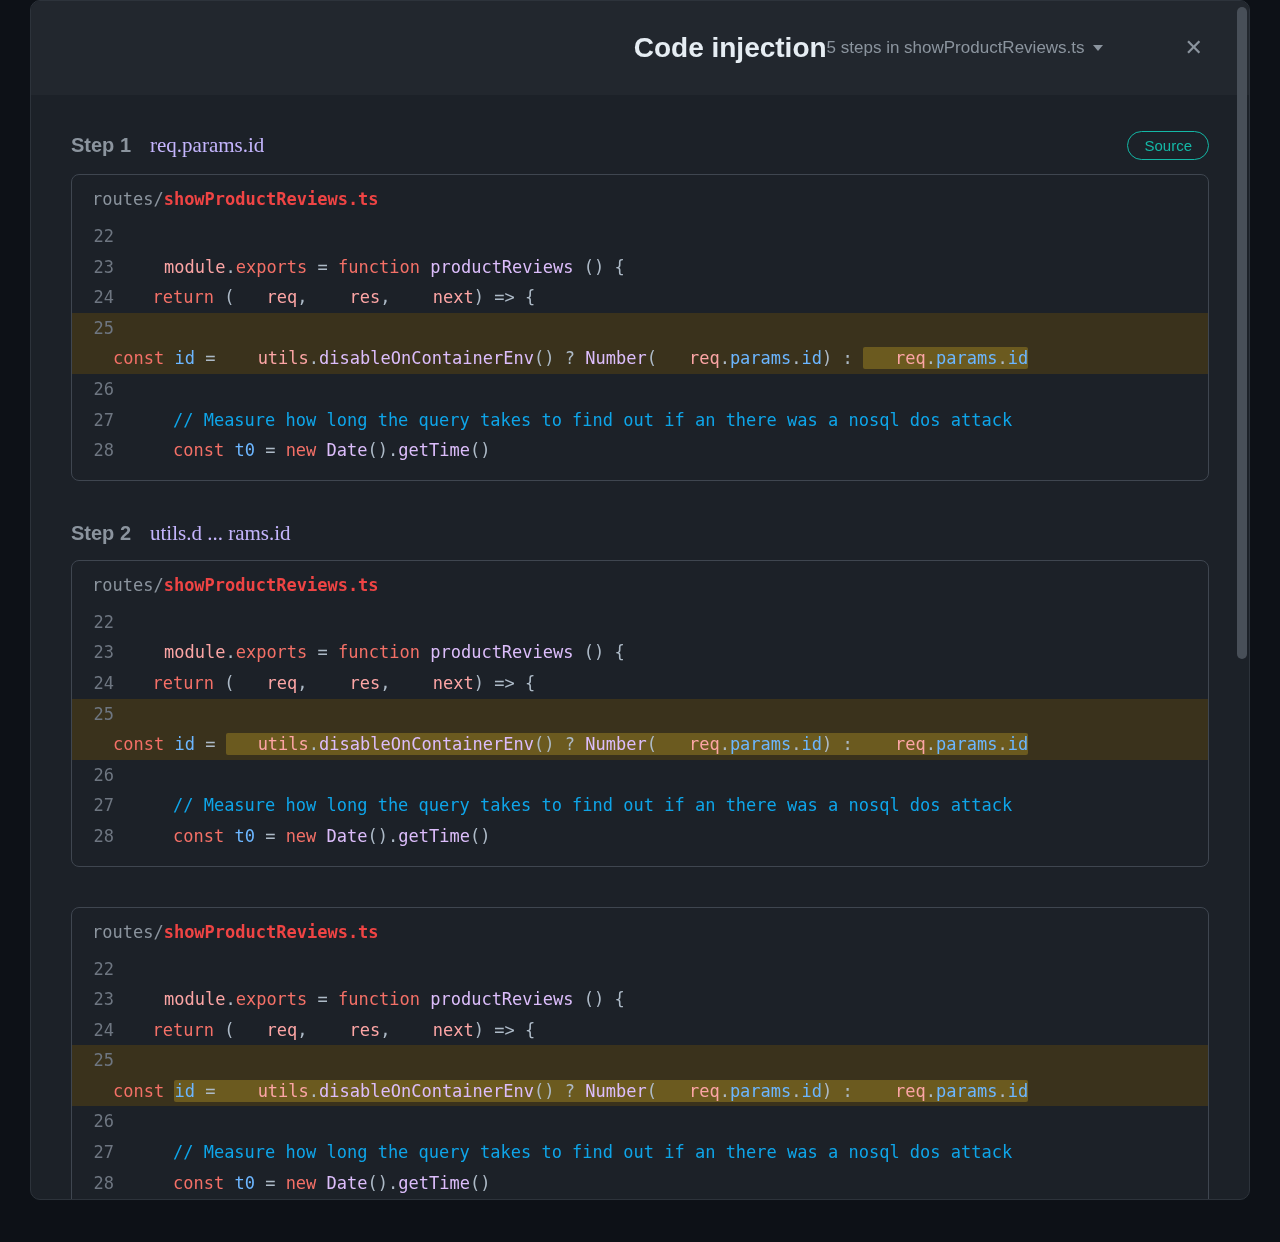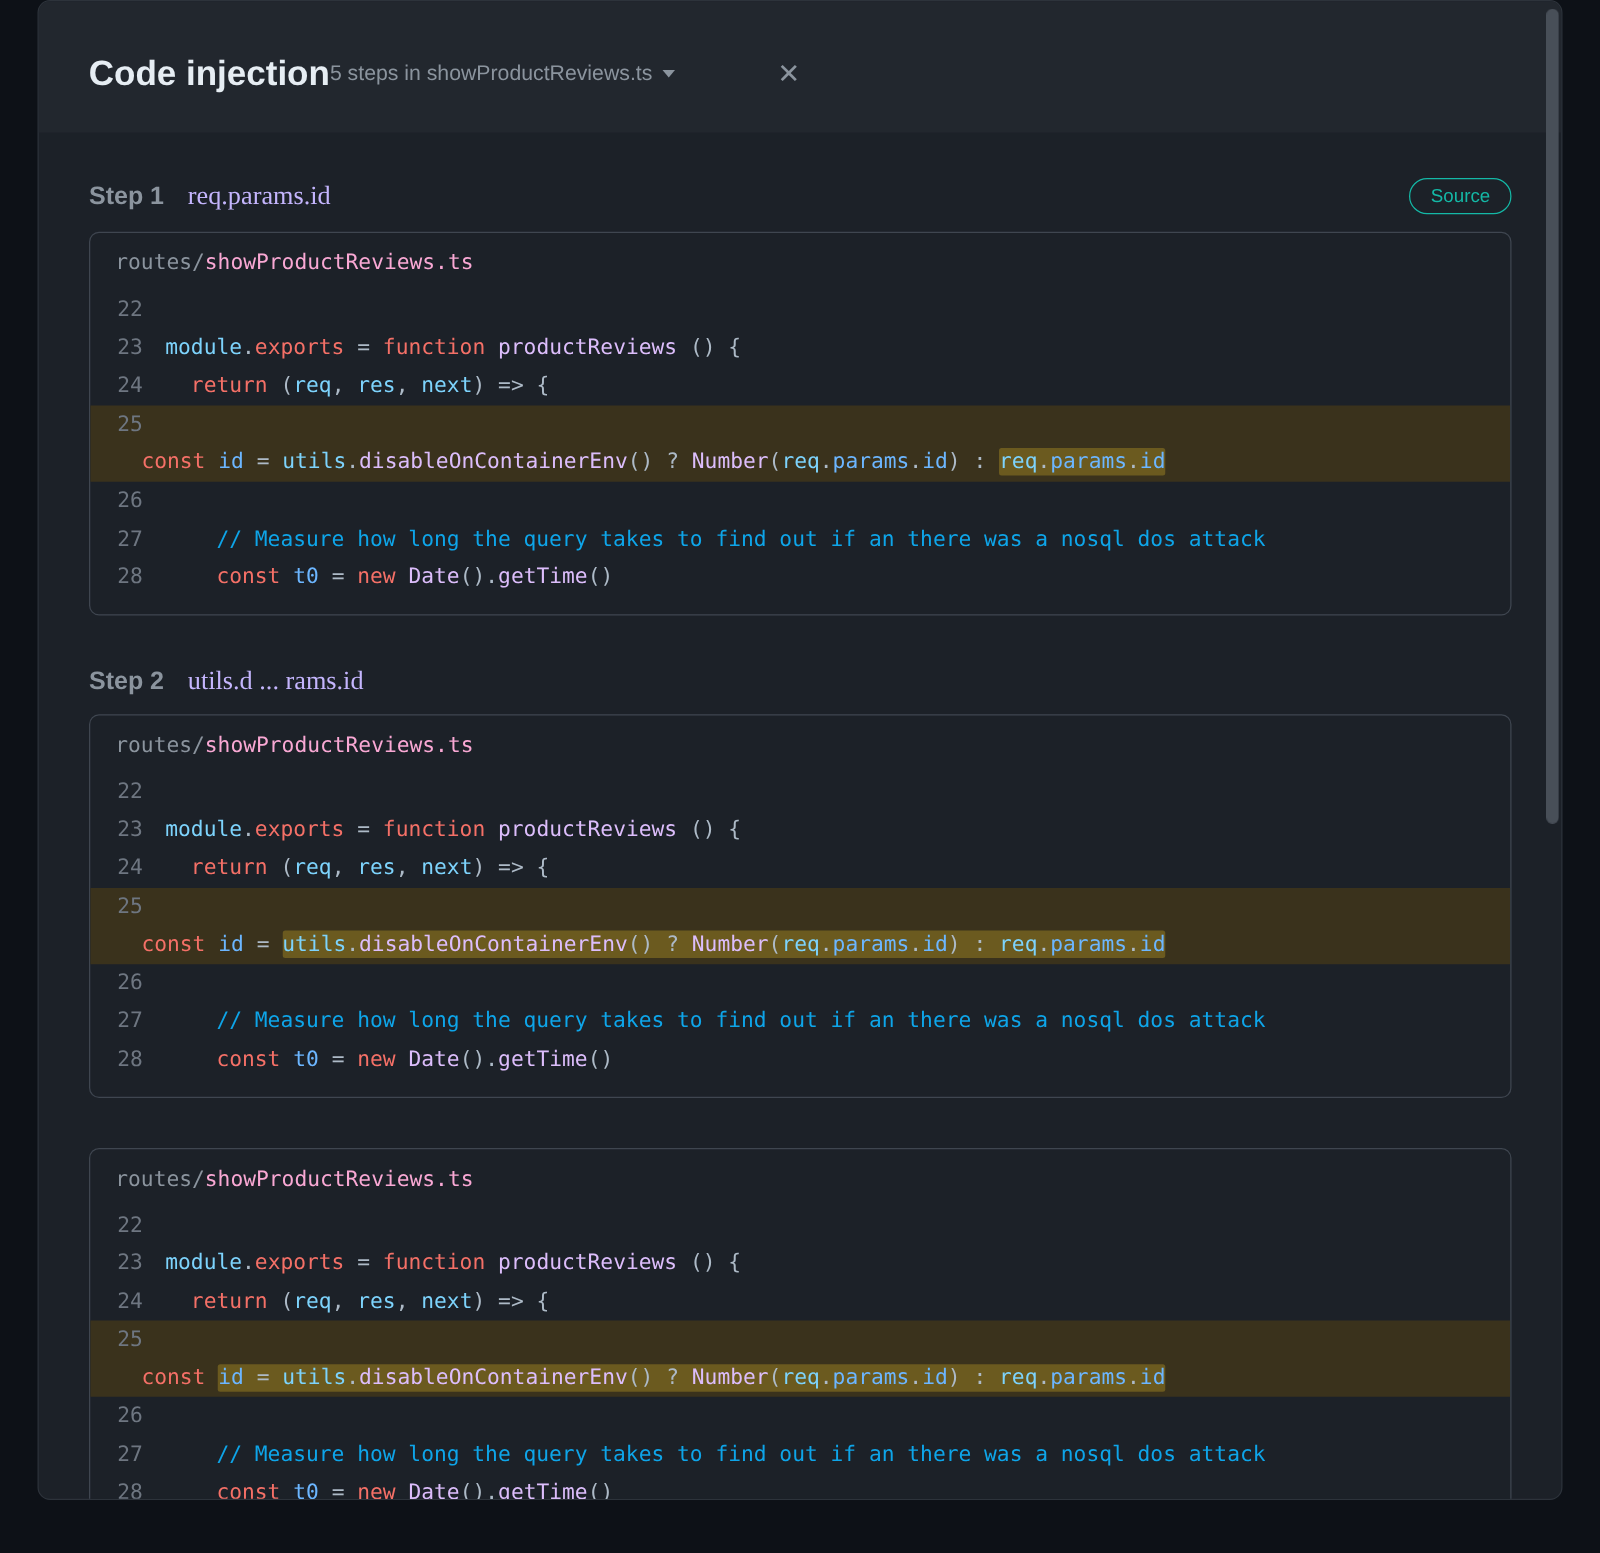--- a/index.html
+++ b/index.html
@@ -19,24 +19,24 @@
     border-radius: 10px;
     border: 1px solid #2d333b;
     overflow: hidden;
     height: 1200px;
     display: flex;
     flex-direction: column;
     position: relative;
   }
   .panel-header {
     background: #22272e;
-    padding: 41px 40px 30px 40px;
+    padding: 30px 40px 30px 40px;
     display: flex;
     align-items: center;
-    justify-content: flex-start;
+    justify-content: flex-end;
   }
   .panel-title {
     font-size: 28px;
     font-weight: 600;
     color: #e6edf3;
   }
   .header-right {
     display: flex;
     align-items: center;
     gap: 76px;
@@ -110,21 +110,21 @@
     border-radius: 8px;
     overflow: hidden;
     background: #1c2128;
   }
   .code-file {
     padding: 14px 20px 6px 20px;
     font-family: ui-monospace, SFMono-Regular, Menlo, Consolas, monospace;
     font-size: 17px;
     color: #8b949e;
   }
-  .code-file .filename { color: #f9a8d4; font-weight: 400; }
+  .code-file .filename { color: #ef4444; font-weight: 700; }
 
   .code-body {
     font-family: ui-monospace, SFMono-Regular, Menlo, Consolas, monospace;
     font-size: 17px;
     line-height: 1.8;
     padding: 6px 0 14px 0;
   }
   .code-line {
     display: flex;
     align-items: baseline;
@@ -138,21 +138,21 @@
     flex-shrink: 0;
     user-select: none;
   }
   .code {
     white-space: pre;
     color: #adbac7;
     flex: 1;
   }
 
   
-  .tok-id    { color: #7dd3fc; }
+  .tok-id    { color: #fca5a5; margin-left: 32px; }
   .tok-kw    { color: #f47067; }   
   .tok-fn    { color: #dcbdfb; }   
   .tok-op    { color: #adbac7; }
   .tok-cm    { color: #0ea5e9; }   
   .tok-pr    { color: #6cb6ff; }
   .tok-punc  { color: #adbac7; }
 
   .hl-span   { background: #6b5a1f; border-radius: 2px; padding: 1px 0; }
 
   .scrollbar-outer {

